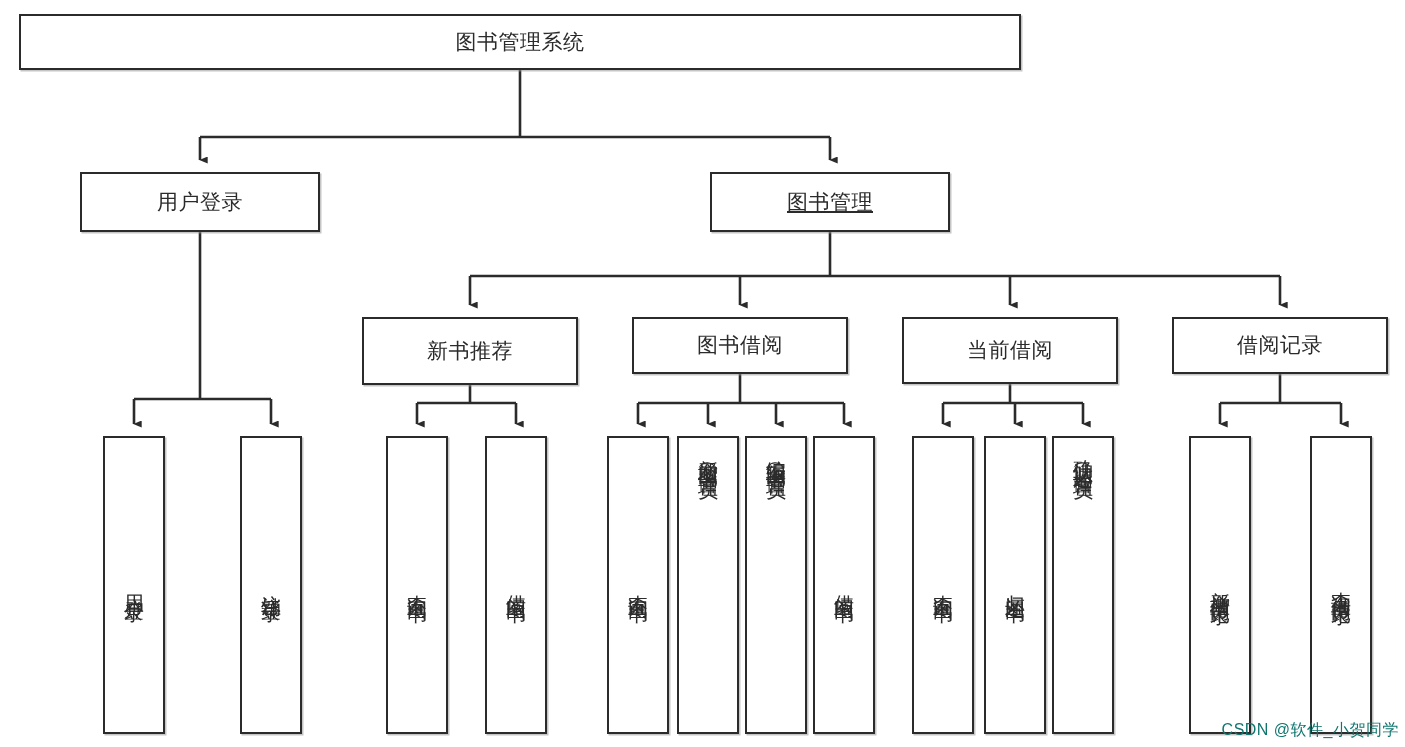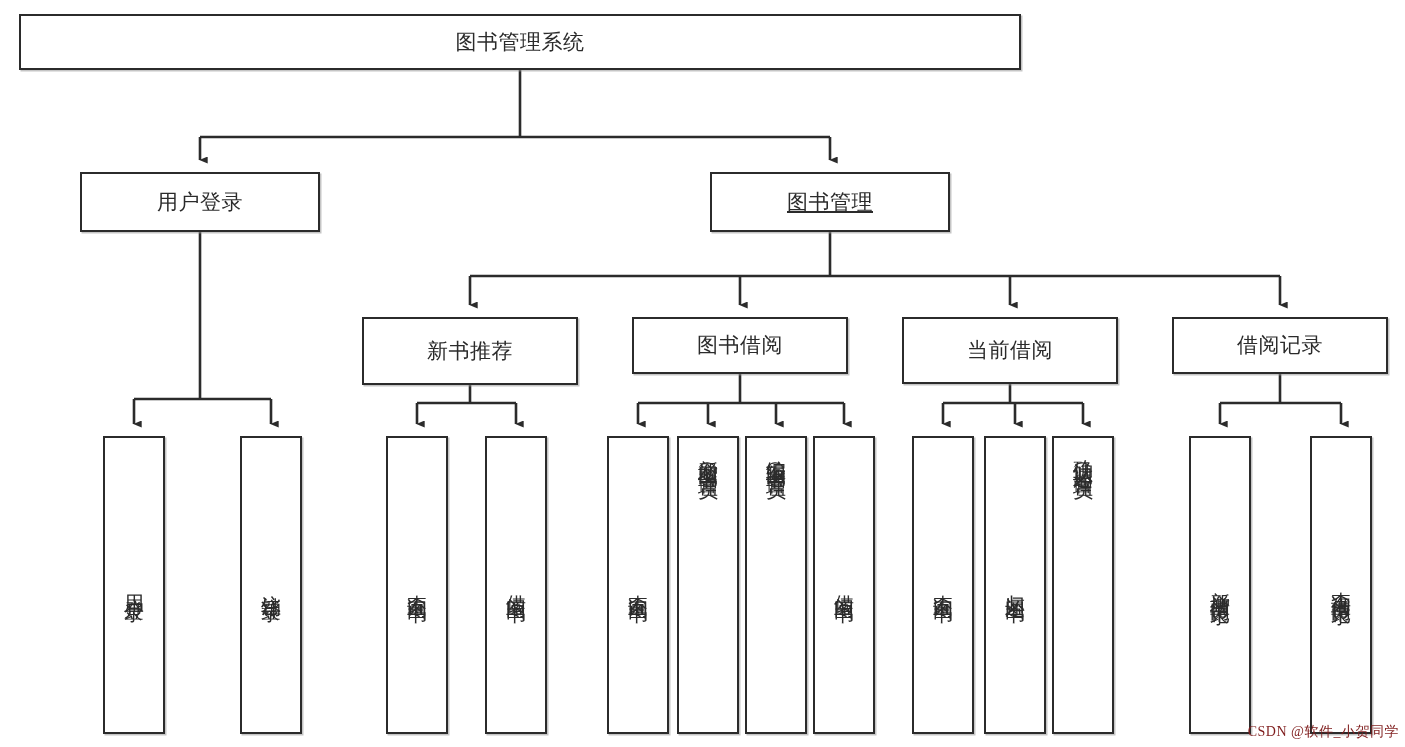--- a/index.html
+++ b/index.html
@@ -57,25 +57,25 @@
     writing-mode: vertical-rl;
     text-orientation: upright;
     font-size: 20px;
     letter-spacing: 3px;
     white-space: nowrap;
   }
   #watermark {
     position: absolute;
     right: 6px;
     bottom: 6px;
-    font-size: 14px;
-    color: #7f1d1d;
+    font-size: 16px;
+    color: #0f766e;
     letter-spacing: 0.5px;
     white-space: nowrap;
-    font-family: Liberation Serif, serif;
+    font-family: Liberation Sans, sans-serif;
   }
 </style>
 </head>
 <body>
 
 <div id="diagram-root">
 
   <svg id="wires" viewBox="0 0 1405 747" xmlns="http://www.w3.org/2000/svg">
     <defs>
       <marker id="arrow" viewBox="0 0 10 12" refX="5" refY="11" markerWidth="7" markerHeight="9" orient="auto-start-reverse" markerUnits="userSpaceOnUse">

